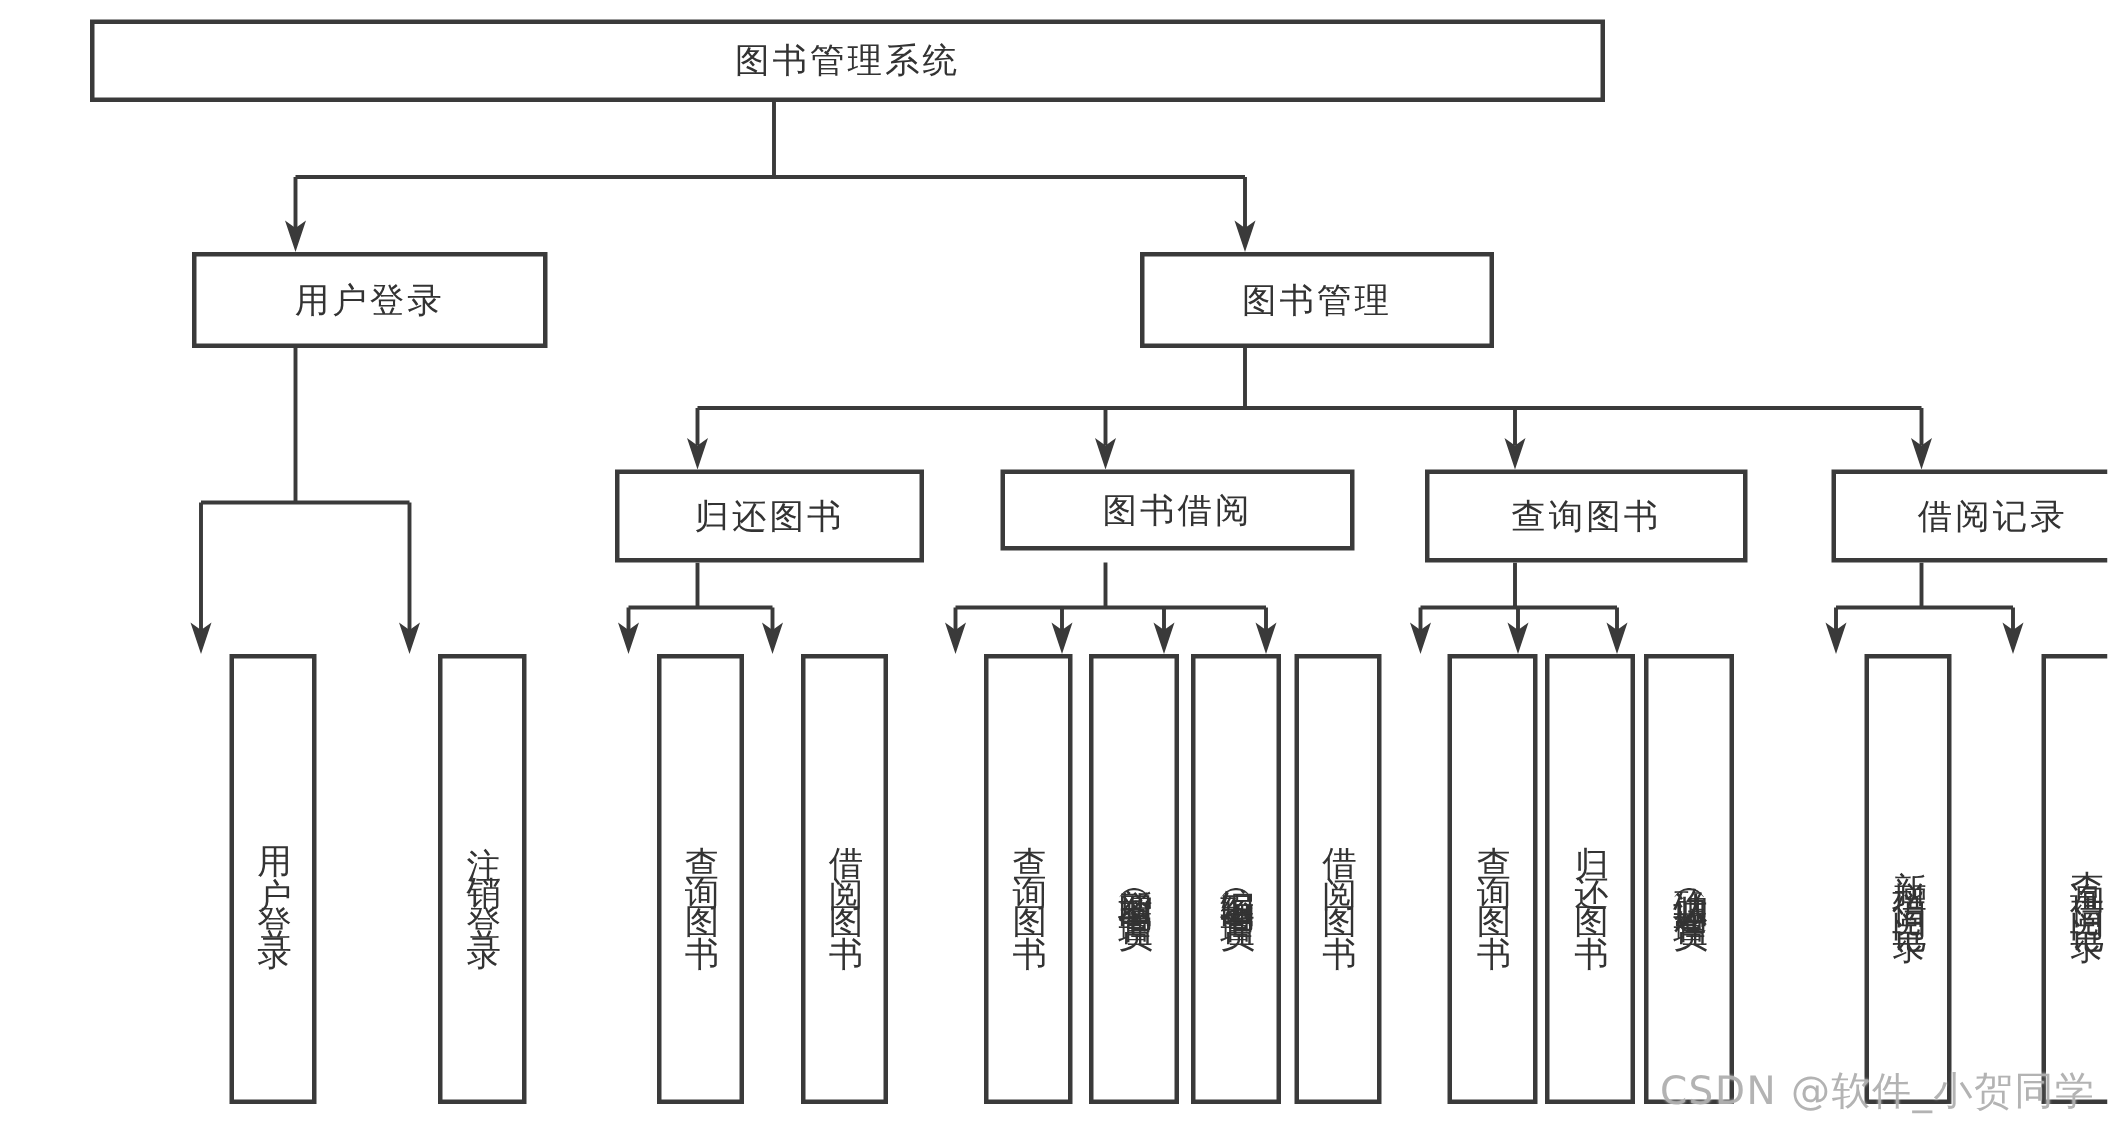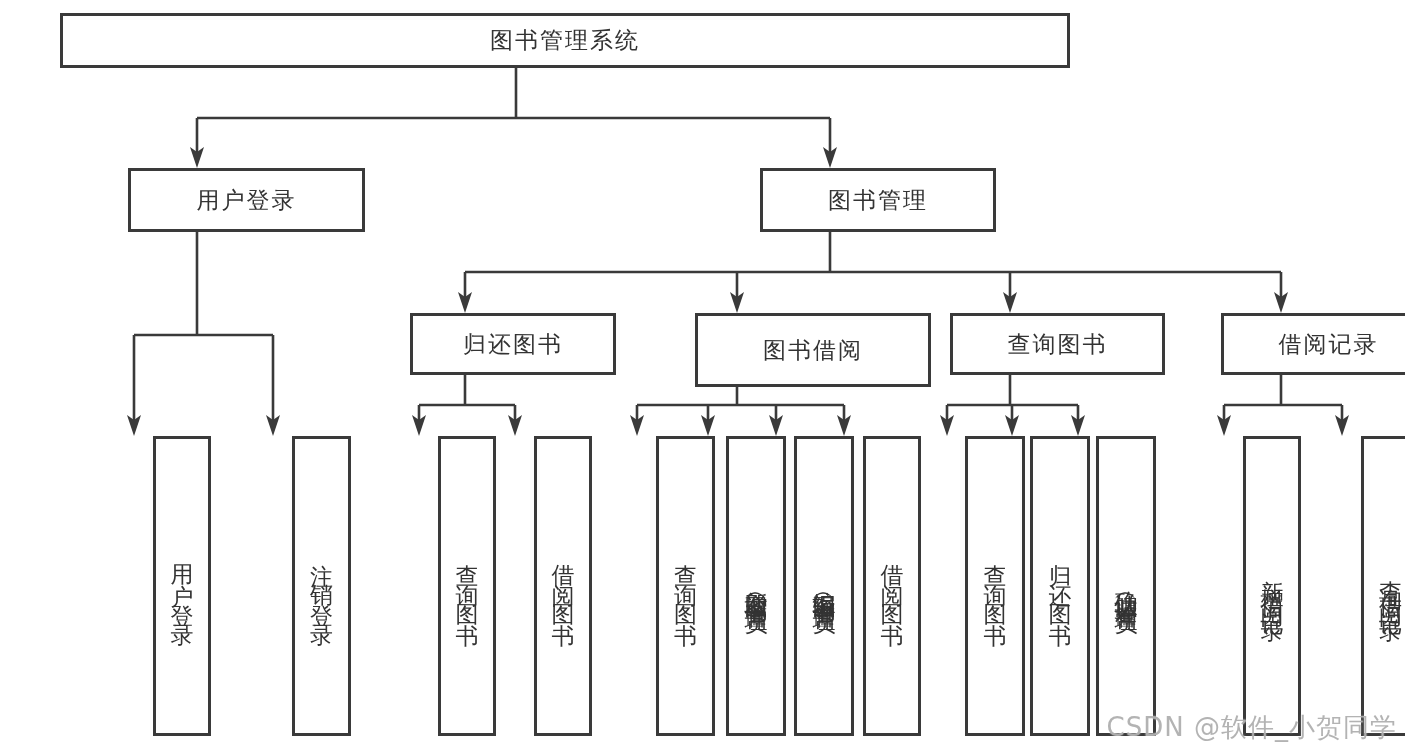--- a/index.html
+++ b/index.html
@@ -46,21 +46,21 @@
   }
   .sp-wide  { letter-spacing: 20px; }
   .sp-mid   { letter-spacing: 8px;  }
   .sp-tight { letter-spacing: 3px;  }
 
   
   .n-root        { left: 12px;   top: 13px;  width: 1010px; height: 55px; }
   .n-user-login  { left: 80px;   top: 168px; width: 237px;  height: 64px; }
   .n-book-mgmt   { left: 712px;  top: 168px; width: 236px;  height: 64px; }
   .n-new-book    { left: 362px;  top: 313px; width: 206px;  height: 62px; }
-  .n-book-borrow { left: 647px;  top: 313px; width: 236px;  height: 74px; }
+  .n-book-borrow { left: 619px;  top: 313px; width: 236px;  height: 54px; }
   .n-cur-borrow  { left: 902px;  top: 313px; width: 215px;  height: 62px; }
   .n-borrow-rec  { left: 1173px; top: 313px; width: 215px;  height: 62px; }
 
   .leaf { top: 436px; height: 300px; }
   .n-leaf-user-login   { left: 105px;  width: 58px; }
   .n-leaf-logout       { left: 244px;  width: 59px; }
   .n-leaf-query-1      { left: 390px;  width: 58px; }
   .n-leaf-borrow-1     { left: 486px;  width: 58px; }
   .n-leaf-query-2      { left: 608px;  width: 59px; }
   .n-leaf-add-book     { left: 678px;  width: 60px; }

